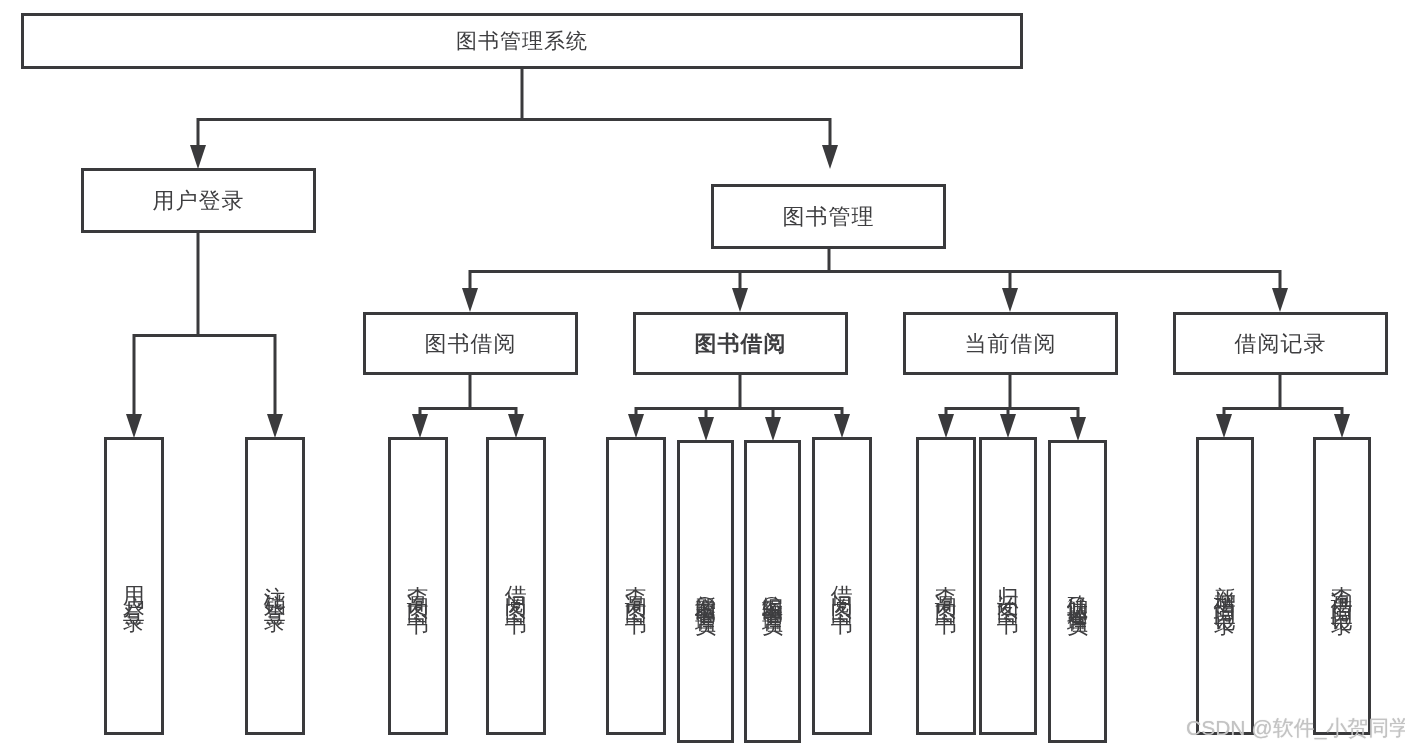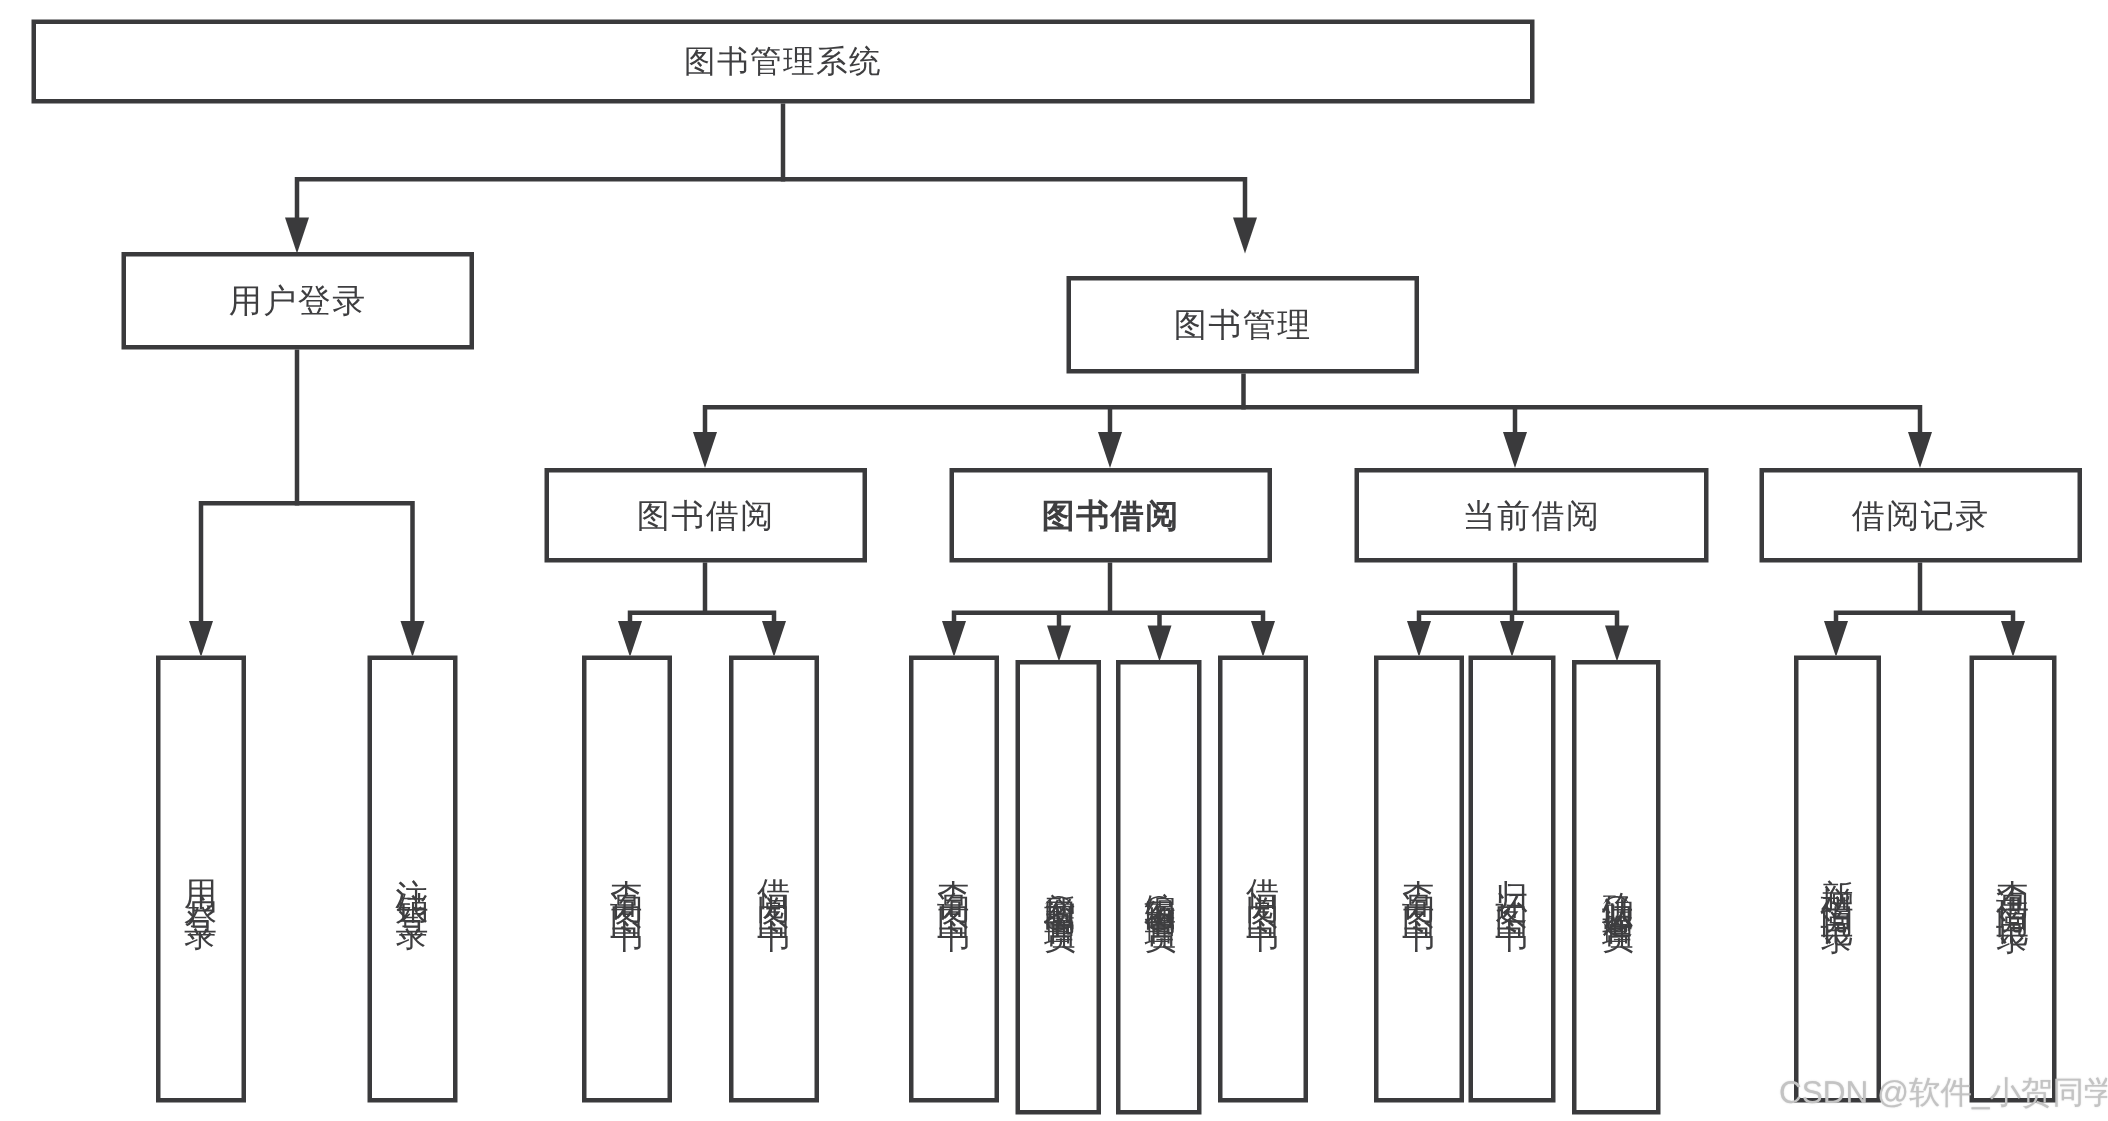--- a/index.html
+++ b/index.html
@@ -95,21 +95,21 @@
   <div class="box hbox" style="left:711px; top:168px; width:235px; height:65px;margin-top:16px;">
     <span>图书管理</span>
   </div>
 
   <div class="box hbox" style="left:363px; top:312px; width:215px; height:63px;">
     <span>图书借阅</span>
   </div>
   <div class="box hbox" style="left:633px; top:312px; width:215px; height:63px;font-weight:bold;">
     <span>图书借阅</span>
   </div>
-  <div class="box hbox" style="left:903px; top:312px; width:236px; height:63px;">
+  <div class="box hbox" style="left:903px; top:312px; width:215px; height:63px;">
     <span>当前借阅</span>
   </div>
   <div class="box hbox" style="left:1173px; top:312px; width:215px; height:63px;">
     <span>借阅记录</span>
   </div>
 
   <div class="box" style="left:104px; top:437px; width:60px; height:298px;">
     <span class="vtext">用户登录</span>
   </div>
   <div class="box" style="left:245px; top:437px; width:60px; height:298px;">

